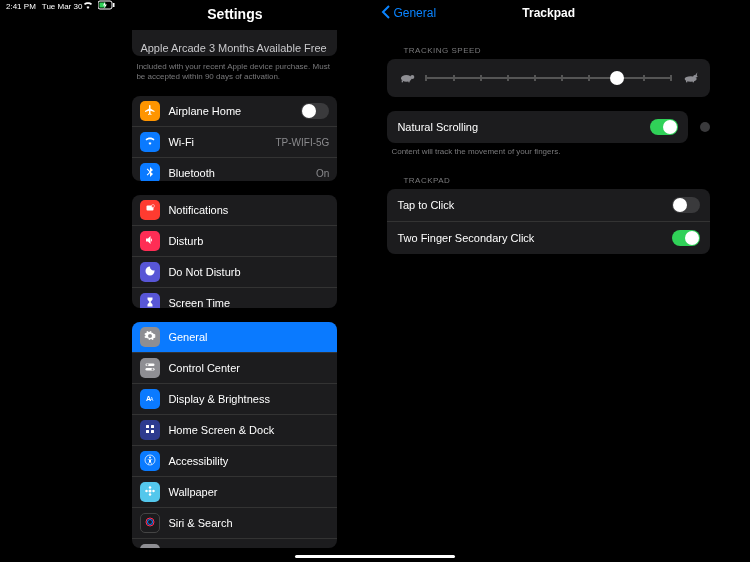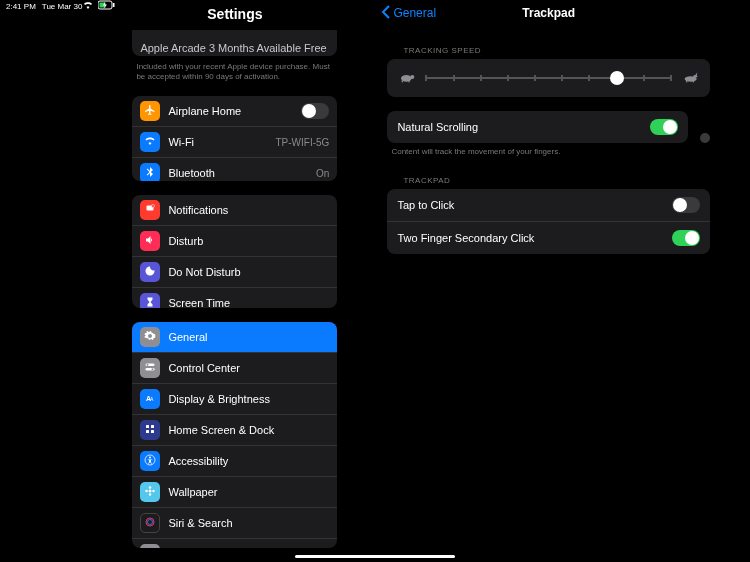--- a/index.html
+++ b/index.html
@@ -283,21 +283,21 @@
         <span><svg width="16" height="12" viewBox="0 0 24 16" fill="#8e8e93">
               <ellipse cx="13" cy="11" rx="9" ry="4"></ellipse>
               <ellipse cx="20" cy="7" rx="3" ry="2"></ellipse>
               <path d="M20 5l3-4-1 5z"></path>
               <rect x="6" y="13" width="2" height="3"></rect>
               <rect x="16" y="13" width="2" height="3"></rect>
             </svg></span>
       </div>
 
       <div style="height:14px"></div>
-      <div style="display:flex;align-items:flex-end">
+      <div style="display:flex;align-items:center">
         <div class="card" style="flex:1">
           <div class="drow">
             <span class="dlabel">Natural Scrolling</span>
             <div class="switch on">
                 <div class="knob"></div>
               </div>
           </div>
         </div>
         <div class="radio-dot"></div>
       </div>

